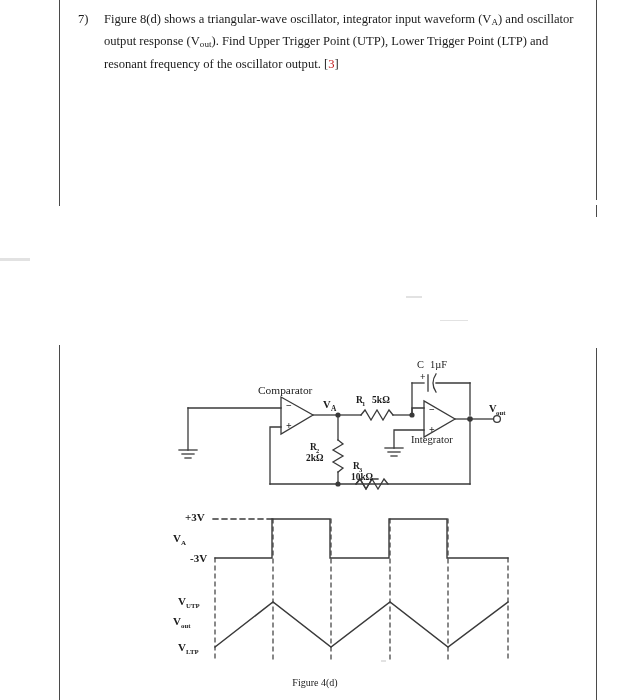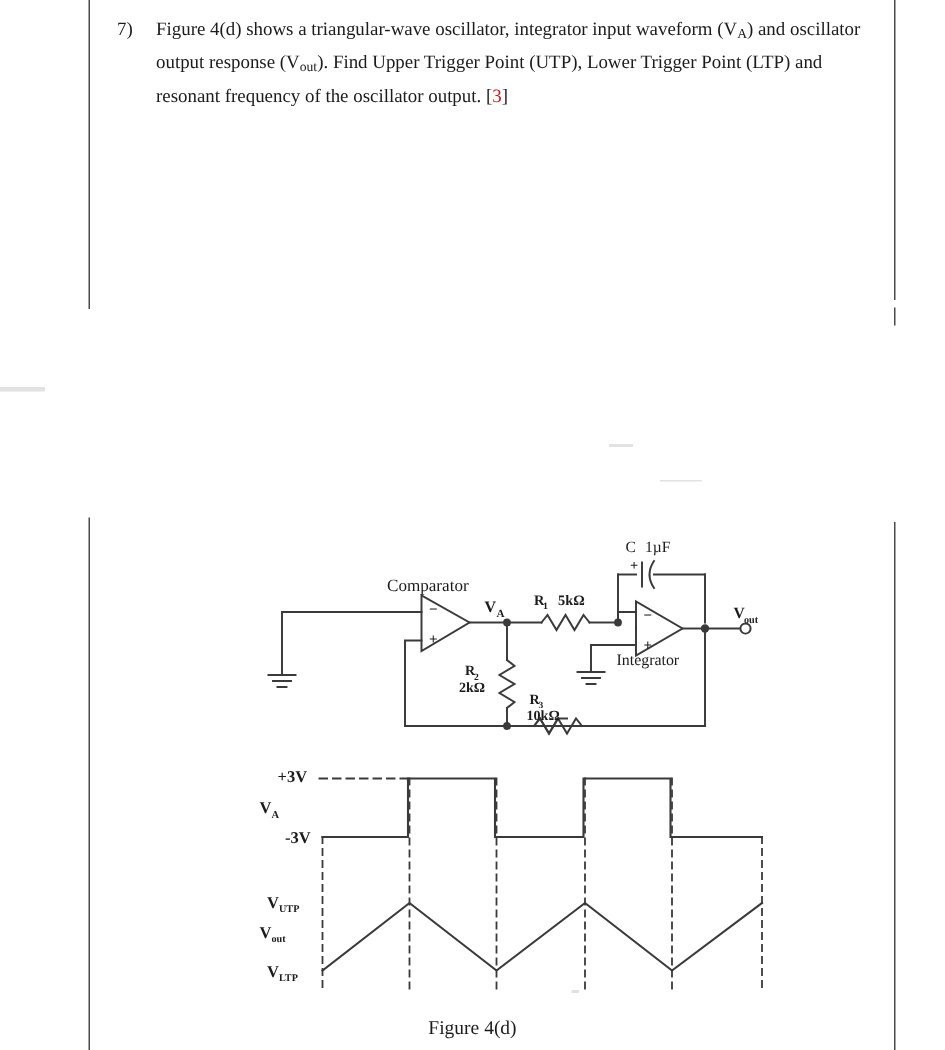--- a/index.html
+++ b/index.html
@@ -67,40 +67,40 @@
     pointer-events: none;
   }
   .figure svg { display: block; }
 
   .caption {
     position: absolute;
     left: 0px;
     top: 677px;
     width: 630px;
     text-align: center;
-    font-size: 13px;
+    font-size: 10px;
   }
 </style>
 </head>
 <body>
 
 <div class="page-rule rule-left-top"></div>
 <div class="page-rule rule-left-bottom"></div>
 <div class="page-rule rule-right-top"></div>
 <div class="page-rule rule-right-stub"></div>
 <div class="page-rule rule-right-bottom"></div>
 
 <div class="speck" style="left:406px;top:296px;width:16px;height:2px;"></div>
 <div class="speck" style="left:440px;top:320px;width:28px;height:1px;"></div>
 <div class="speck" style="left:0px;top:258px;width:30px;height:3px;"></div>
 <div class="speck" style="left:381px;top:660px;width:5px;height:2px;"></div>
 
 <div class="question">
   <span class="q-num">7)</span>
-  <div class="q-body"><span>Figure 4(d) shows a triangular-wave oscillator, integrator input waveform (V</span><sub>A</sub><span>) and oscillator output response (V</span><sub>out</sub><span>). Find Upper Trigger Point (UTP), Lower Trigger Point (LTP) and resonant frequency of the oscillator output. [</span><span class="mark">3</span><span>]</span></div>
+  <div class="q-body"><span>Figure 8(d) shows a triangular-wave oscillator, integrator input waveform (V</span><sub>A</sub><span>) and oscillator output response (V</span><sub>out</sub><span>). Find Upper Trigger Point (UTP), Lower Trigger Point (LTP) and resonant frequency of the oscillator output. [</span><span class="mark">3</span><span>]</span></div>
 </div>
 
 <div class="figure">
 <svg width="630" height="700" viewBox="0 0 630 700" xmlns="http://www.w3.org/2000/svg">
   <g fill="none" stroke="#3a3a3a" stroke-width="1.3" stroke-linecap="square">
 
     <g>
       <path d="M188,408 L188,450"></path>
       <path d="M179,450 L197,450"></path>
       <path d="M182,454 L194,454"></path>

